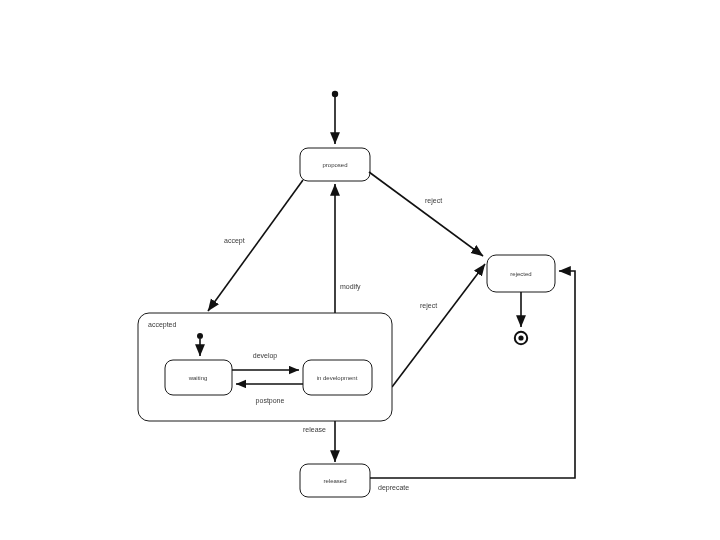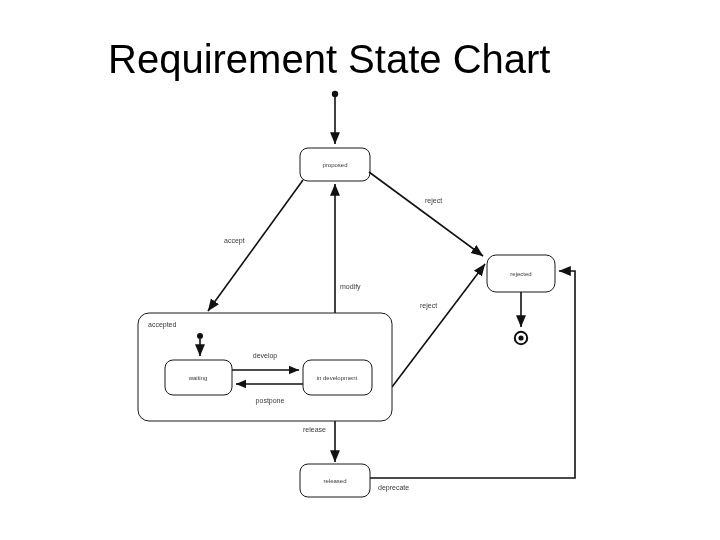--- a/index.html
+++ b/index.html
@@ -81,21 +81,20 @@
     fill: #ffffff;
     stroke: #111111;
     stroke-width: 2;
   }
 </style>
 </head>
 <body>
 
 <div id="slide">
 
-  <div id="slide-title">Requirement State Chart</div>
 
   <svg id="diagram" viewBox="0 0 720 540">
 
     <defs>
       <marker id="arrow" markerWidth="9" markerHeight="9" refX="7.4" refY="3.1" orient="auto" markerUnits="strokeWidth">
         <path d="M0,0 L7.6,3.1 L0,6.2 z" fill="#111111"></path>
       </marker>
       <marker id="arrowSm" markerWidth="9" markerHeight="9" refX="7.2" refY="3" orient="auto" markerUnits="strokeWidth">
         <path d="M0,0 L7.3,3 L0,6 z" fill="#111111"></path>
       </marker>

